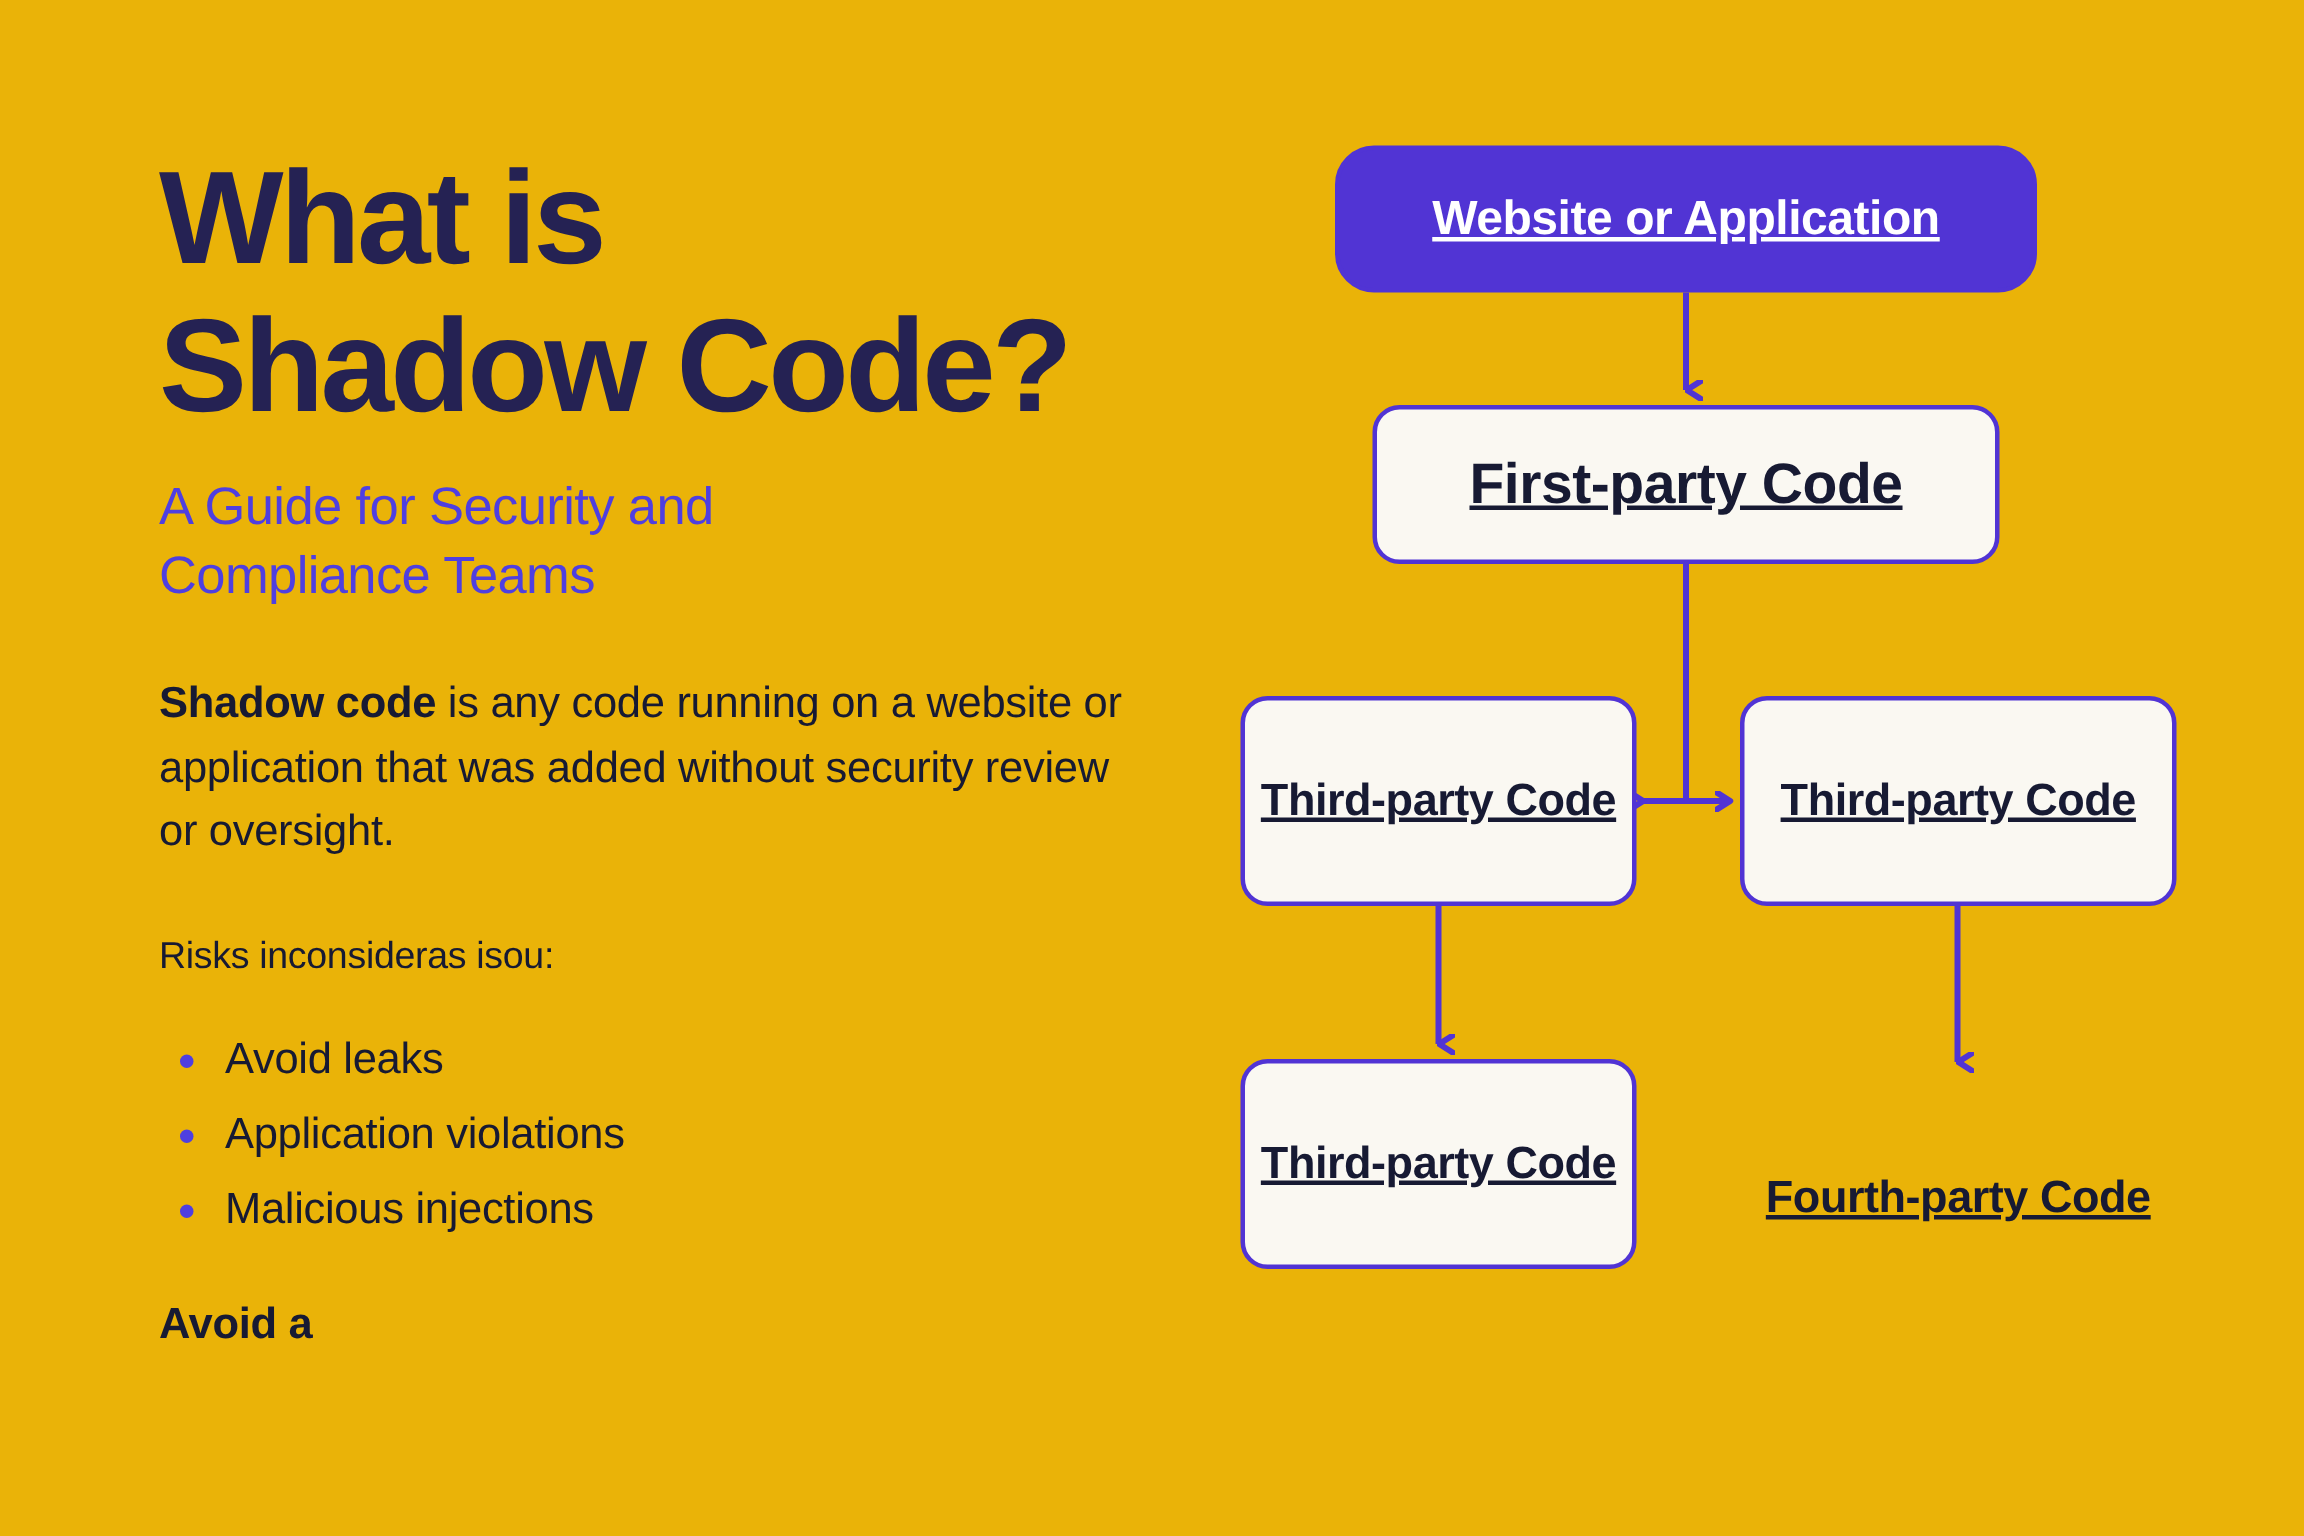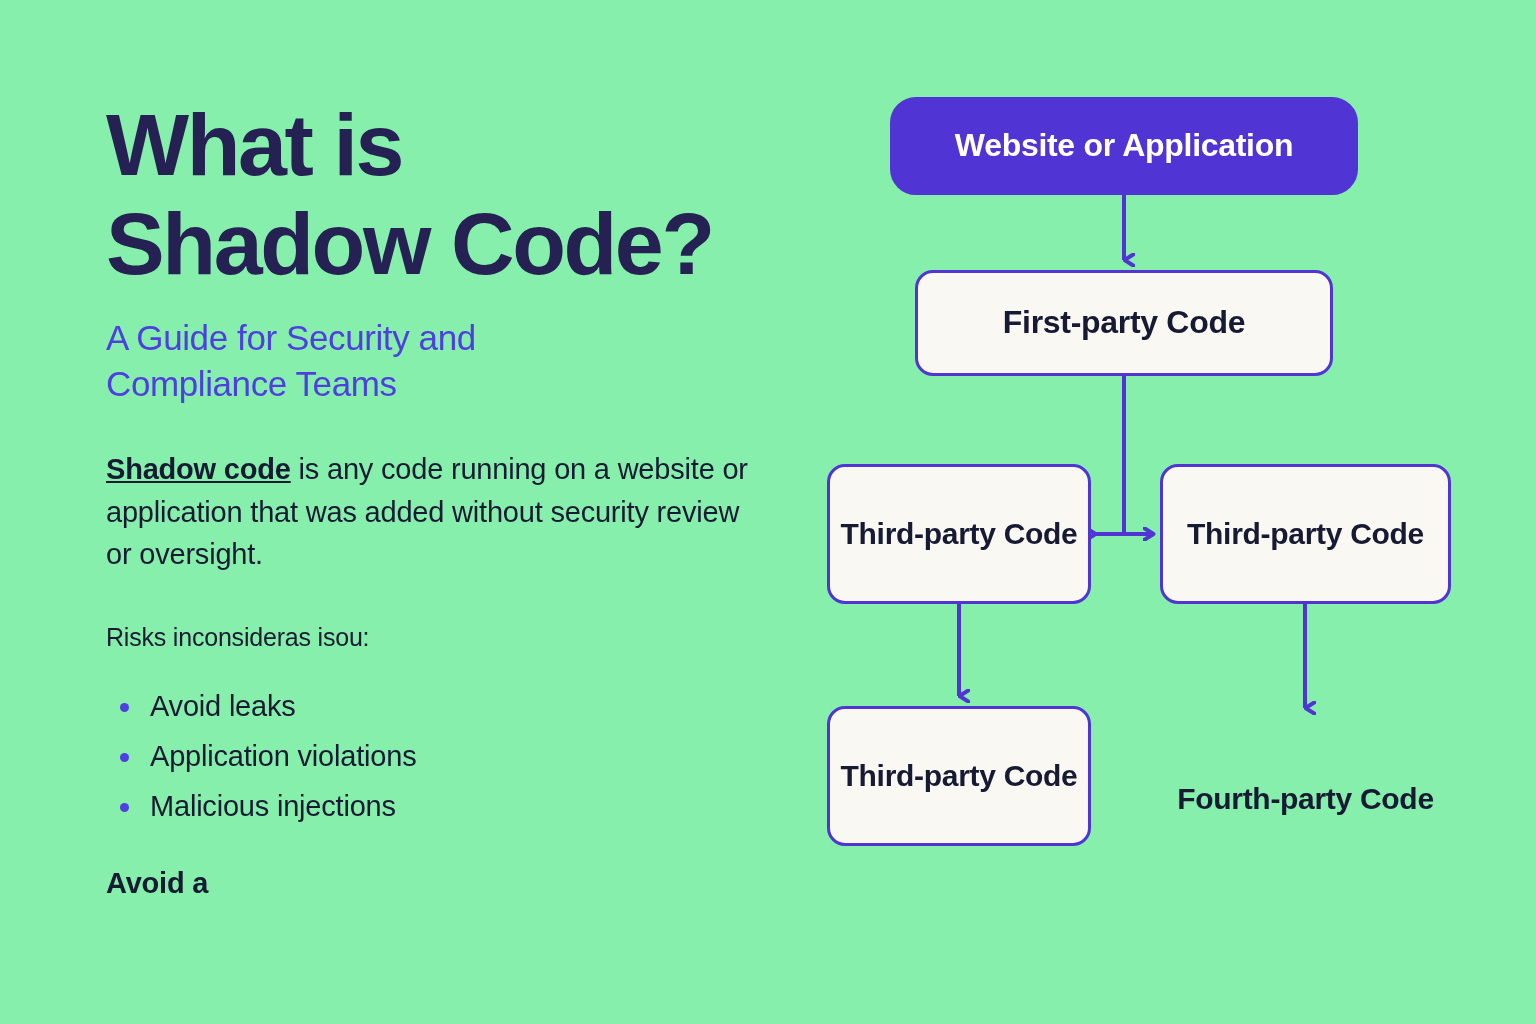--- a/index.html
+++ b/index.html
@@ -7,21 +7,21 @@
     padding: 0;
     background: #faf8f2;
   }
   body {
     font-family: "Liberation Sans", sans-serif;
   }
   #page {
     position: relative;
     width: 1536px;
     height: 1024px;
-    background: #86efac;
+    background: #eab308;
     overflow: hidden;
   }
 
   
   .left-col {
     position: absolute;
     left: 106px;
     top: 96px;
     width: 700px;
   }
@@ -45,21 +45,21 @@
   .subtitle .line { display: block; }
 
   .lede {
     margin: 42px 0 0 0;
     font-size: 29px;
     line-height: 1.47;
     color: #171a33;
     letter-spacing: -0.2px;
     max-width: 660px;
   }
-  .lede b { font-weight: 700; text-decoration: underline; }
+  .lede b { font-weight: 700; }
 
   .risks-intro {
     margin: 44px 0 0 0;
     font-size: 25px;
     line-height: 1.4;
     color: #171a33;
     letter-spacing: -0.2px;
   }
 
   .risk-list {
@@ -108,38 +108,39 @@
     box-sizing: border-box;
     display: flex;
     align-items: center;
     justify-content: center;
     text-align: right;
     border-radius: 18px;
     color: #171a33;
     font-weight: 700;
     letter-spacing: -0.3px;
     line-height: 1.22;
+    text-decoration: underline;
   }
   .node-outline {
     border: 3px solid #5134d4;
     background: #faf8f2;
   }
   .node-filled {
     background: #5134d4;
     color: #ffffff;
     border: 3px solid #5134d4;
     border-radius: 26px;
   }
   .node-plain {
     border: none;
     background: transparent;
   }
 
   #node-website { left: 100px; top: 37px;  width: 468px; height: 98px; font-size: 32px; }
-  #node-first   { left: 125px; top: 210px; width: 418px; height: 106px; font-size: 32px; }
+  #node-first   { left: 125px; top: 210px; width: 418px; height: 106px; font-size: 38px; }
   #node-third-l { left: 37px;  top: 404px; width: 264px; height: 140px; font-size: 30px; }
   #node-third-r { left: 370px; top: 404px; width: 291px; height: 140px; font-size: 30px; }
   #node-third-b { left: 37px;  top: 646px; width: 264px; height: 140px; font-size: 30px; }
   #node-fourth  { left: 370px; top: 683px; width: 291px; height: 112px; font-size: 30px; }
 </style>
 </head>
 <body>
 
 <div id="page">
 

